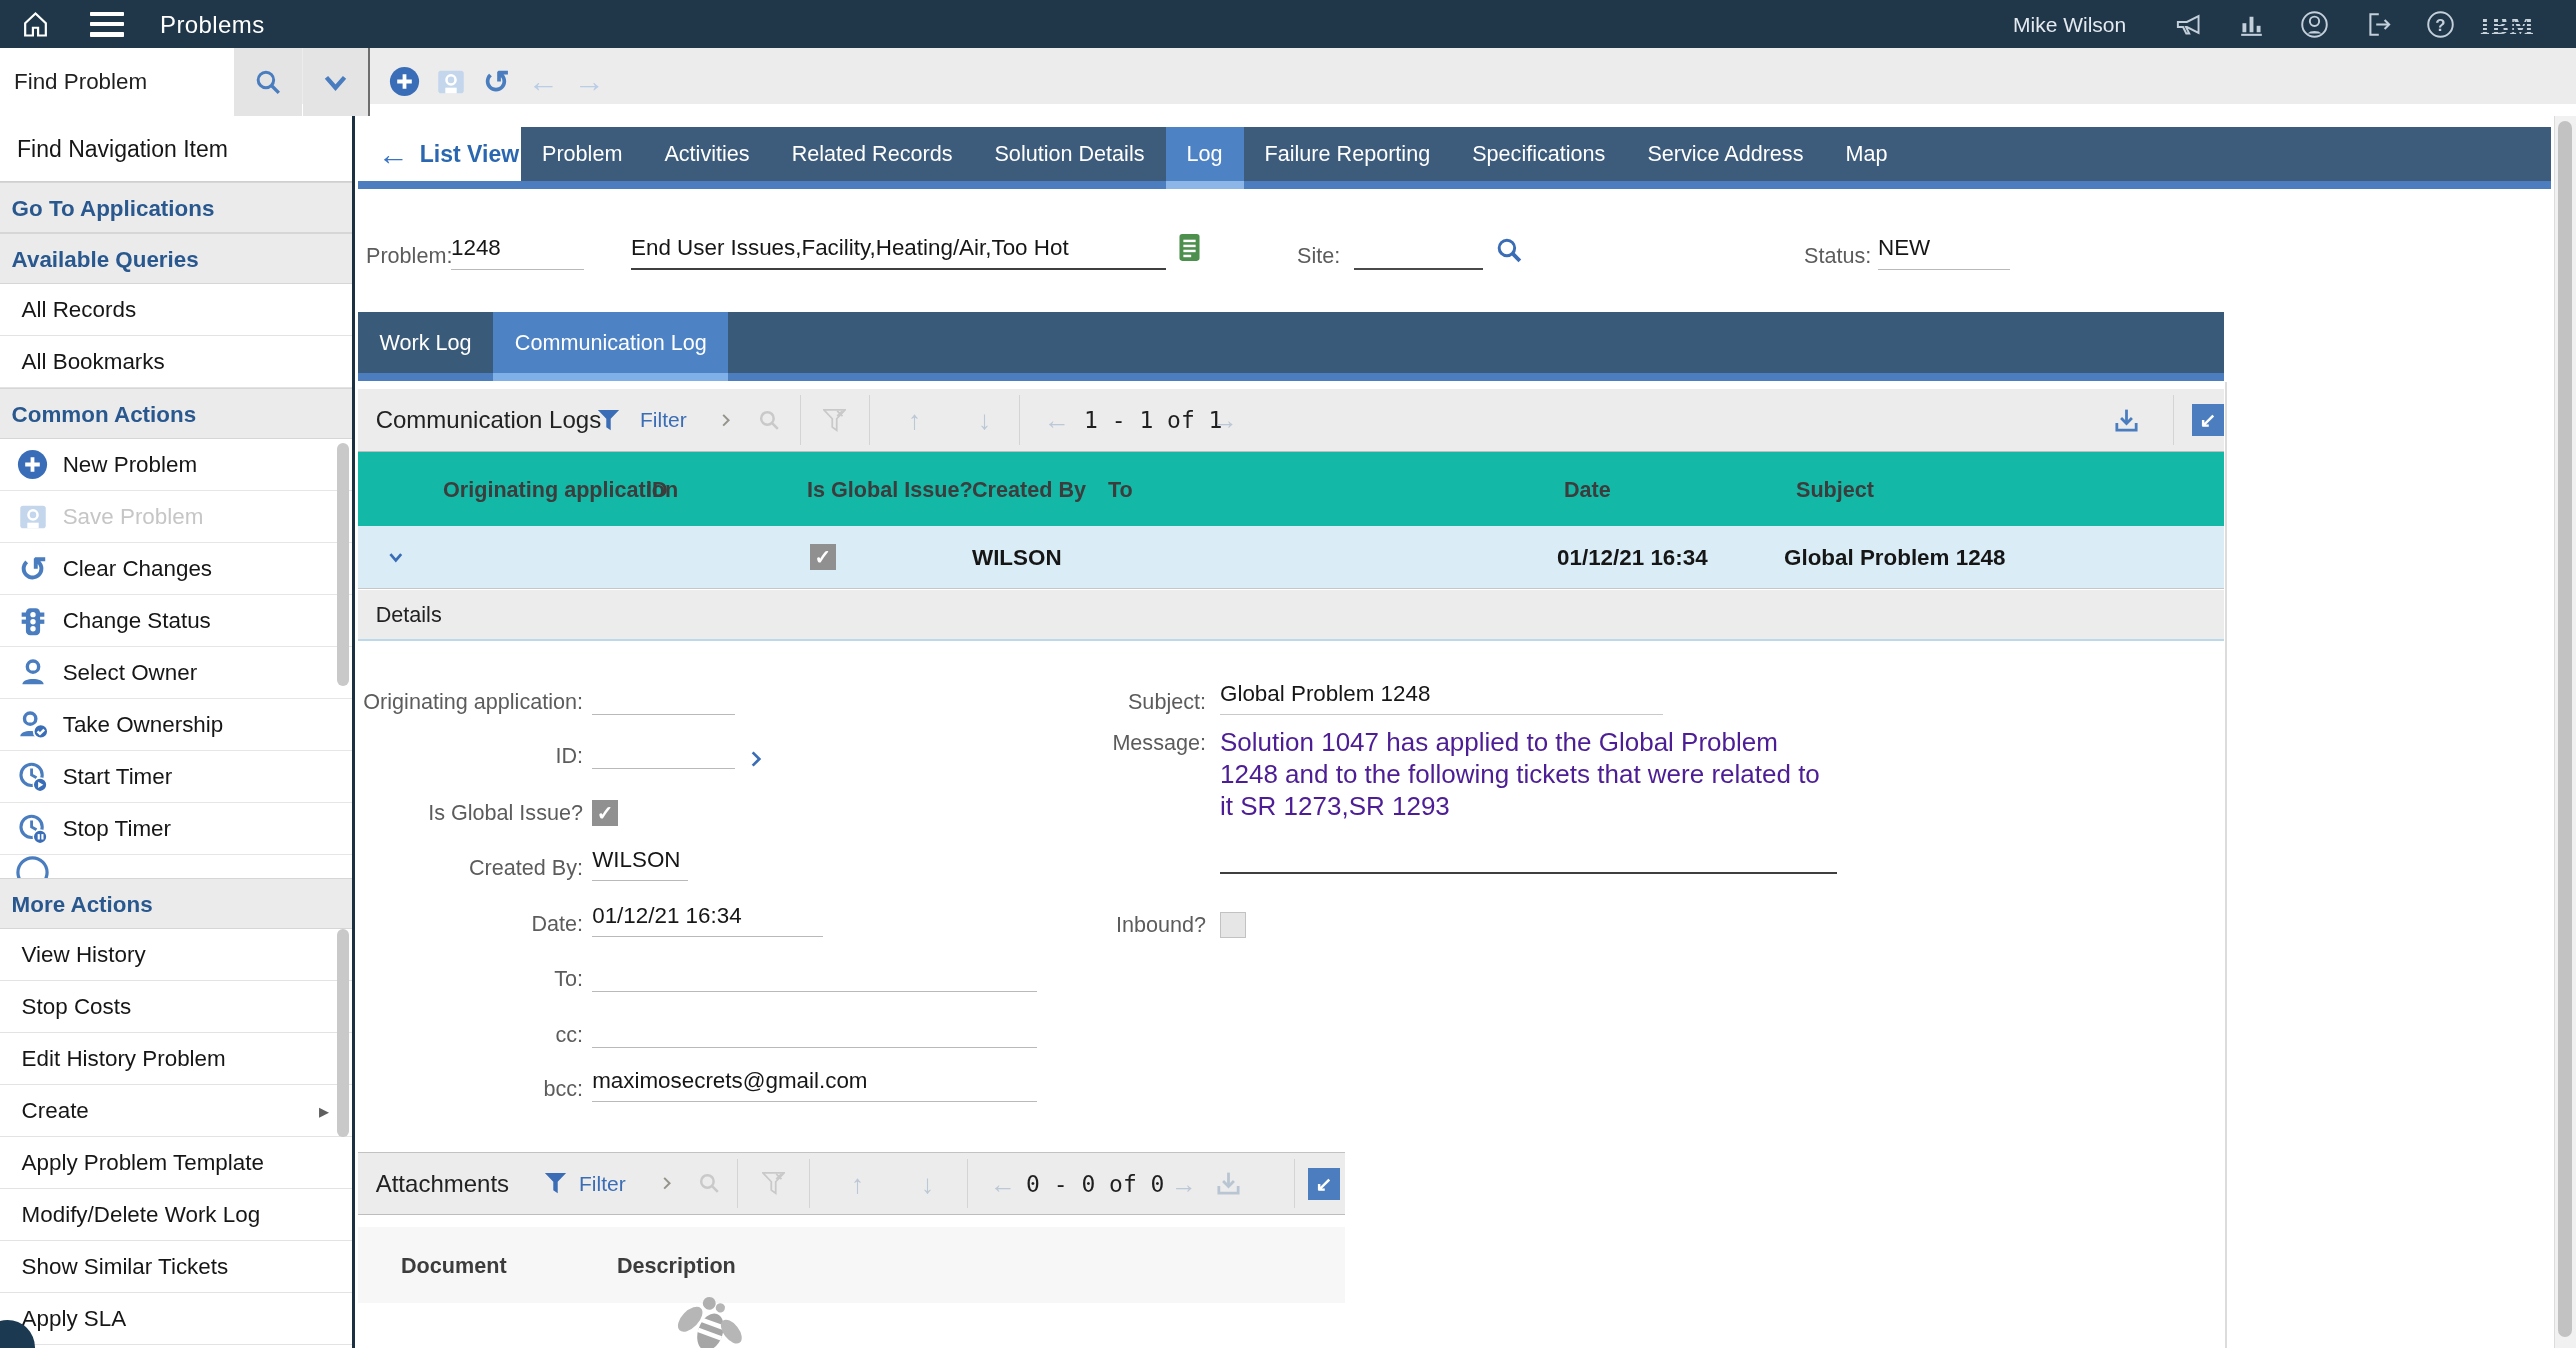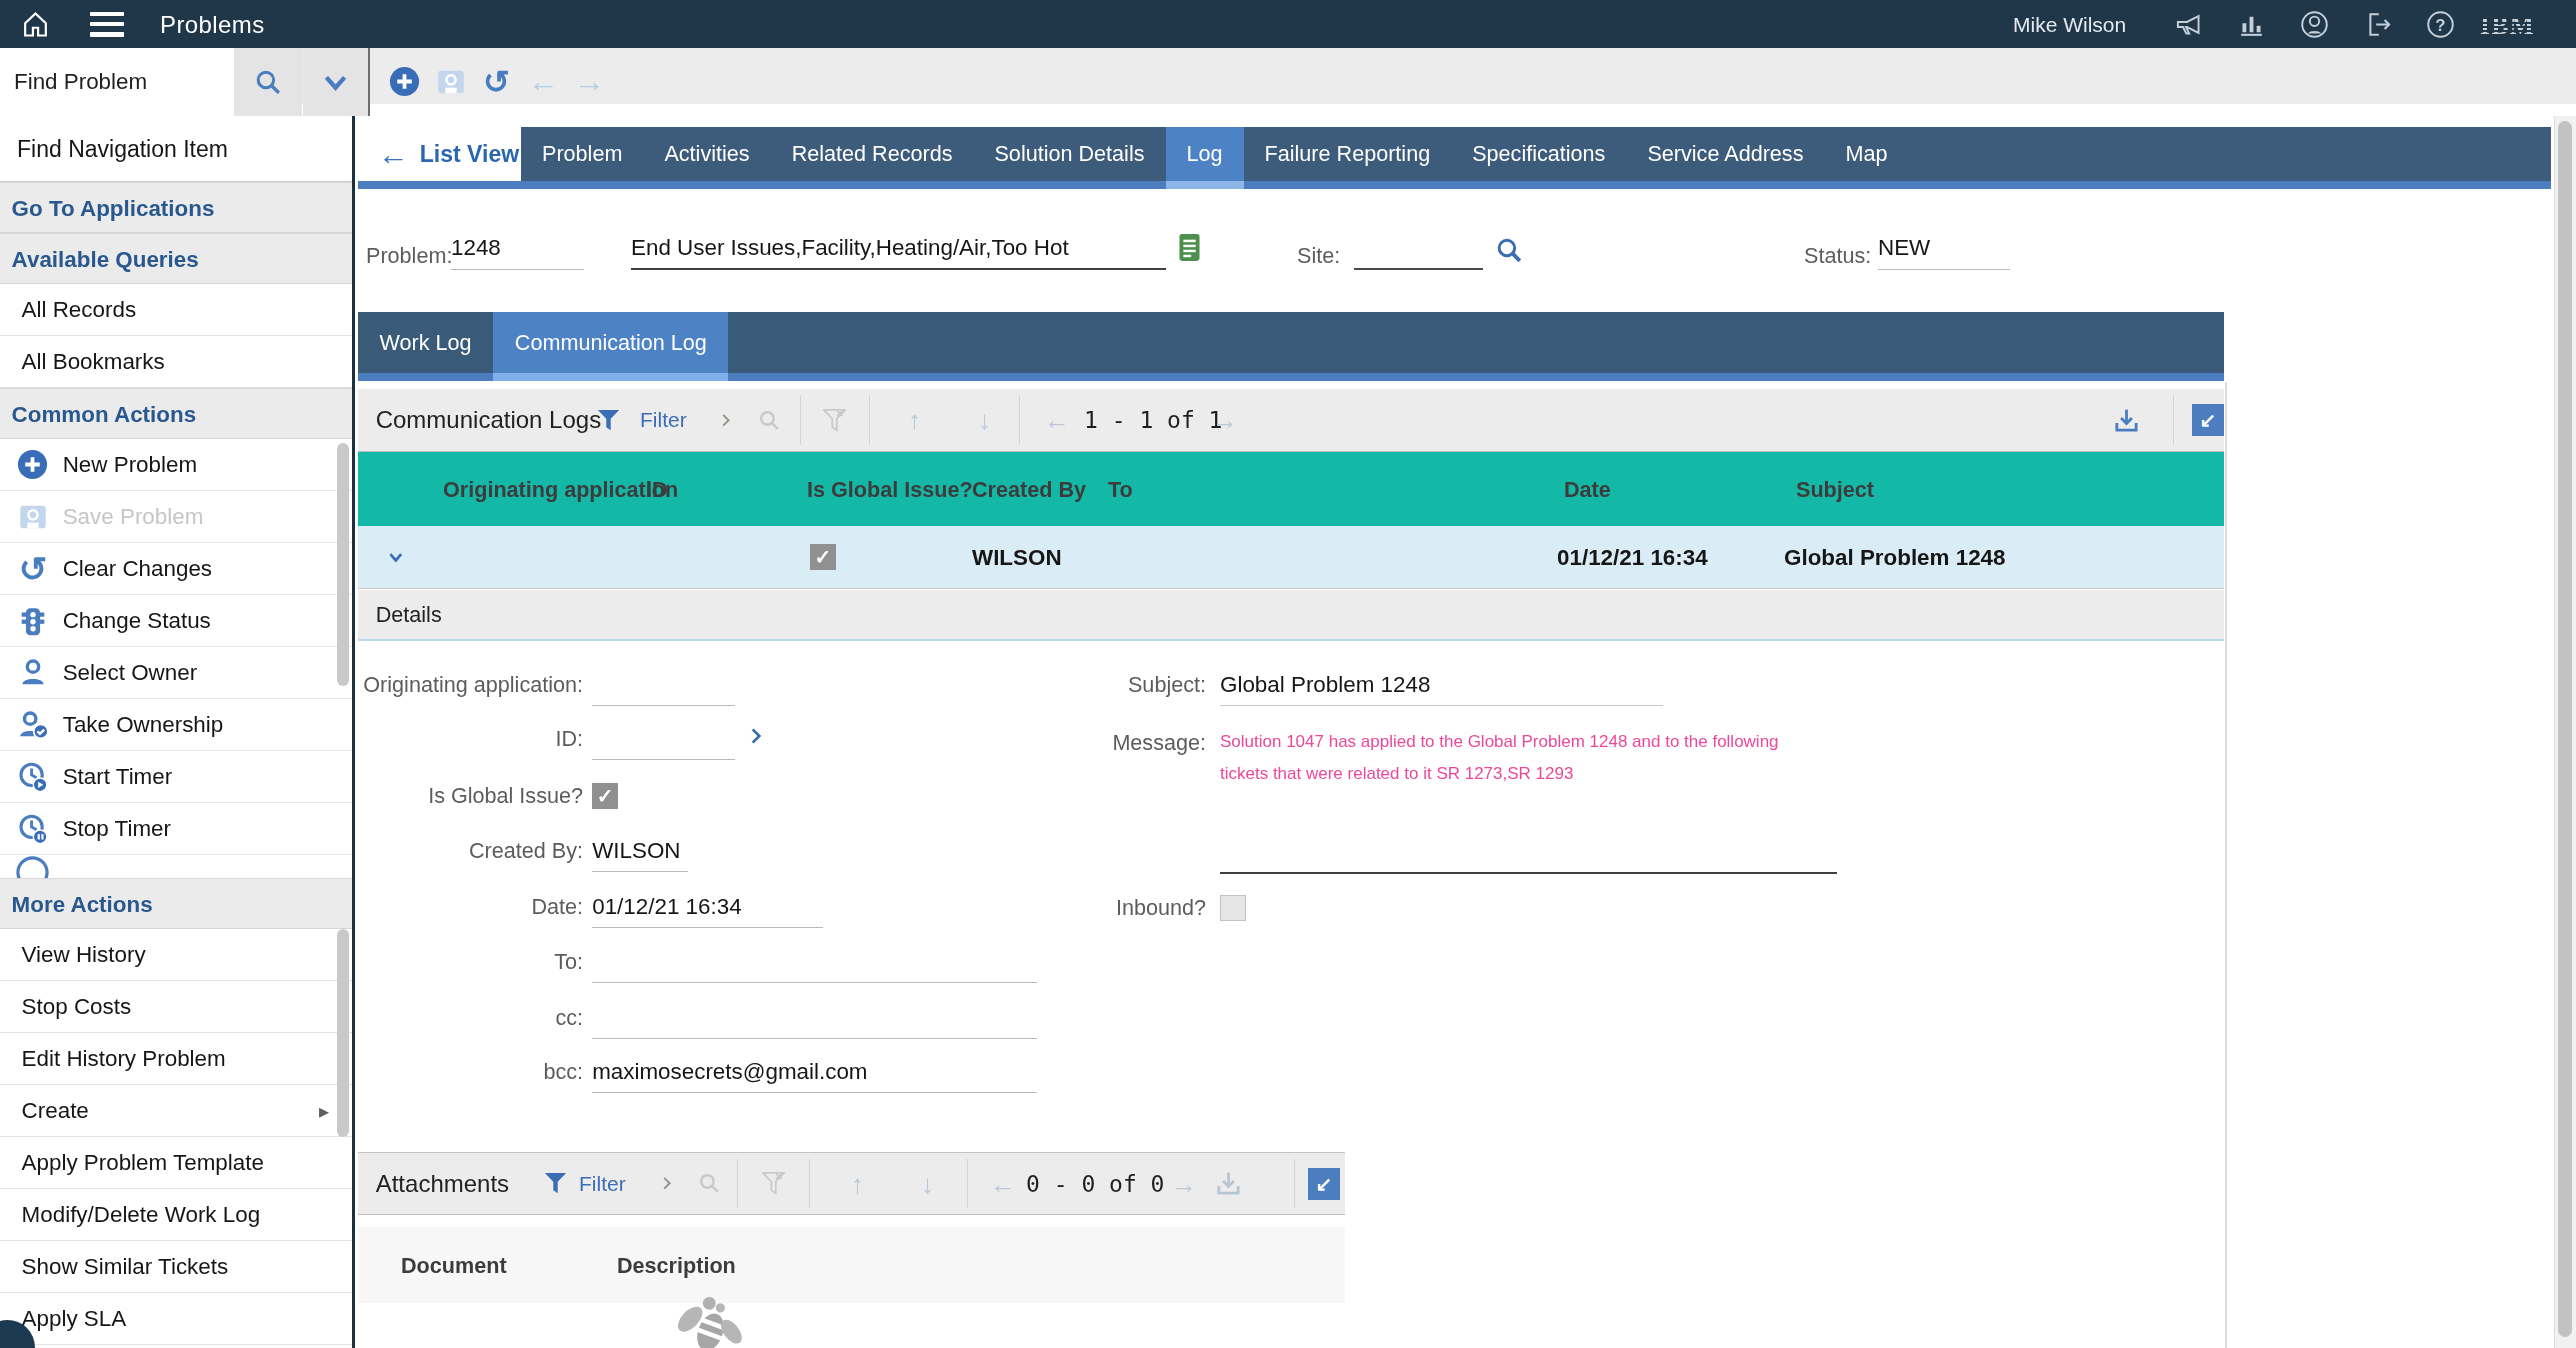--- a/index.html
+++ b/index.html
@@ -86,21 +86,21 @@
   .tcell{position:absolute;font-size:22.4px;color:#161616;white-space:nowrap}
   .cb{width:26px;height:26px;display:flex;align-items:center;justify-content:center}
   .cb.checked{background:#909090}
   .cb.checked span{color:#fff;font-size:20px;font-weight:bold;line-height:1}
   .cb.unchecked{background:#e6e6e6;border:1.5px solid #c2c2c2}
 
   
   .details-bar{position:absolute;left:358px;top:590px;width:1866px;height:52px;background:#ececec;border-bottom:3.9px solid #bcd9ec;display:flex;align-items:center}
   .details-bar span{margin-left:17.7px;font-size:21.6px;color:#222}
   .dform{position:absolute;left:358px;top:641px;width:1866px;height:509px;background:#fff}
-  .drow{position:absolute;display:flex;align-items:flex-start}
+  .drow{position:absolute;display:flex;align-items:flex-end}
   .dlabel{font-size:21.6px;color:#5c5c5c;text-align:right;white-space:nowrap}
   .dfield{font-size:22.4px;color:#161616;white-space:nowrap}
   .panel-rightline{position:absolute;left:2225px;top:382px;width:1.5px;height:967px;background:#dcdcdc}
 
   
   .page-scroll{position:absolute;left:2554px;top:116px;width:21.6px;height:1233px;background:#f1f1f1;border-left:0.8px solid #dcdcdc}
   .page-thumb{position:absolute;left:3.1px;top:4.6px;width:14px;height:1216px;background:#c2c2c2;border-radius:7px}
 
   .chat-bubble{position:absolute;left:-20px;top:1320px;width:55px;height:55px;border-radius:50%;background:#1b3a52}
 </style>
@@ -513,21 +513,21 @@
     <div class="drow" style="left:0;top:418px;height:43px">
       <div class="dlabel" style="width:225px">bcc:</div>
       <div class="dfield ul2" style="margin-left:9.2px;width:445px;height:34px">maximosecrets@gmail.com</div>
     </div>
 
     <div class="drow" style="left:0;top:31px;height:43px">
       <div class="dlabel" style="width:848px">Subject:</div>
       <div class="dfield" style="margin-left:14px;width:443px;height:34px;border-bottom:1.5px solid #c9c9c9">Global Problem 1248</div>
     </div>
     <div class="abs dlabel" style="left:0;top:89px;width:848px">Message:</div>
-    <div class="abs" style="left:862px;top:85px;width:609px;font-size:17px;color:#ec4899;line-height:32px">Solution 1047 has applied to the Global Problem 1248 and to the following tickets that were related to it SR 1273,SR 1293</div>
+    <div class="abs" style="left:862px;top:85px;width:609px;font-size:26px;color:#4c1d95;line-height:32px">Solution 1047 has applied to the Global Problem 1248 and to the following tickets that were related to it SR 1273,SR 1293</div>
     <div class="abs" style="left:862px;top:199px;width:617px;height:34px;border-bottom:2.3px solid #3f3f3f"></div>
     <div class="drow" style="left:0;top:254px;height:43px">
       <div class="dlabel" style="width:848px">Inbound?</div>
       <div style="margin-left:14px" class="cb unchecked"></div>
     </div>
   </div>
   <div class="panel-rightline"></div>
 
   <div class="sec-toolbar" style="left:358px;top:1152px;width:987px;height:63px;border-top:1.5px solid #c2c2c2">
     <div class="t-item" style="left:17.7px">

